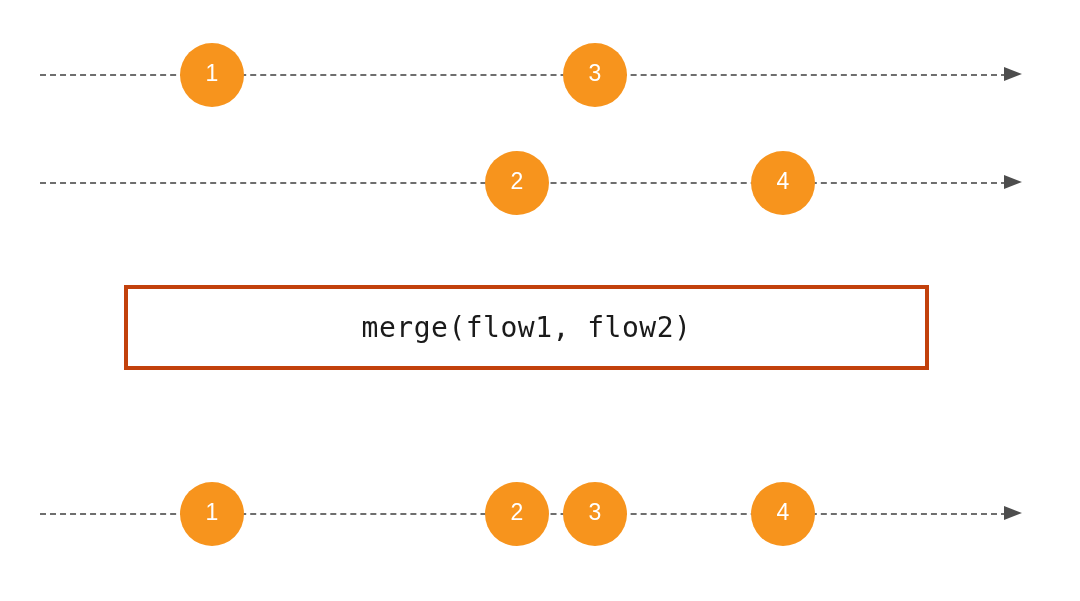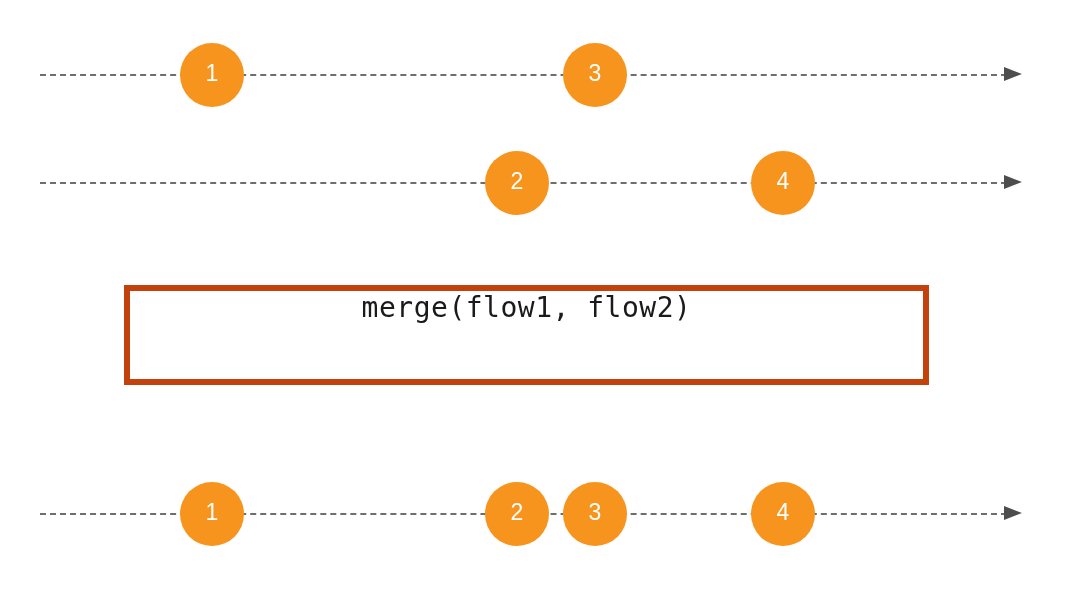--- a/index.html
+++ b/index.html
@@ -60,25 +60,26 @@
     font-weight: 400;
     position: relative;
     top: -2px;
     left: 0px;
   }
   .op-box {
     position: absolute;
     left: 124px;
     top: 285px;
     width: 805px;
-    height: 100px;
+    height: 85px;
     box-sizing: border-box;
-    border: 6px solid #c2410c;
+    border: 4px solid #c2410c;
     background: #ffffff;
     display: flex;
+    align-items: center;
     justify-content: center;
   }
   .op-label {
     font-family: "DejaVu Sans Mono", "Liberation Mono", monospace;
     font-size: 28px;
     color: #1a1a1a;
     letter-spacing: 0.5px;
     white-space: pre;
   }
 </style>

